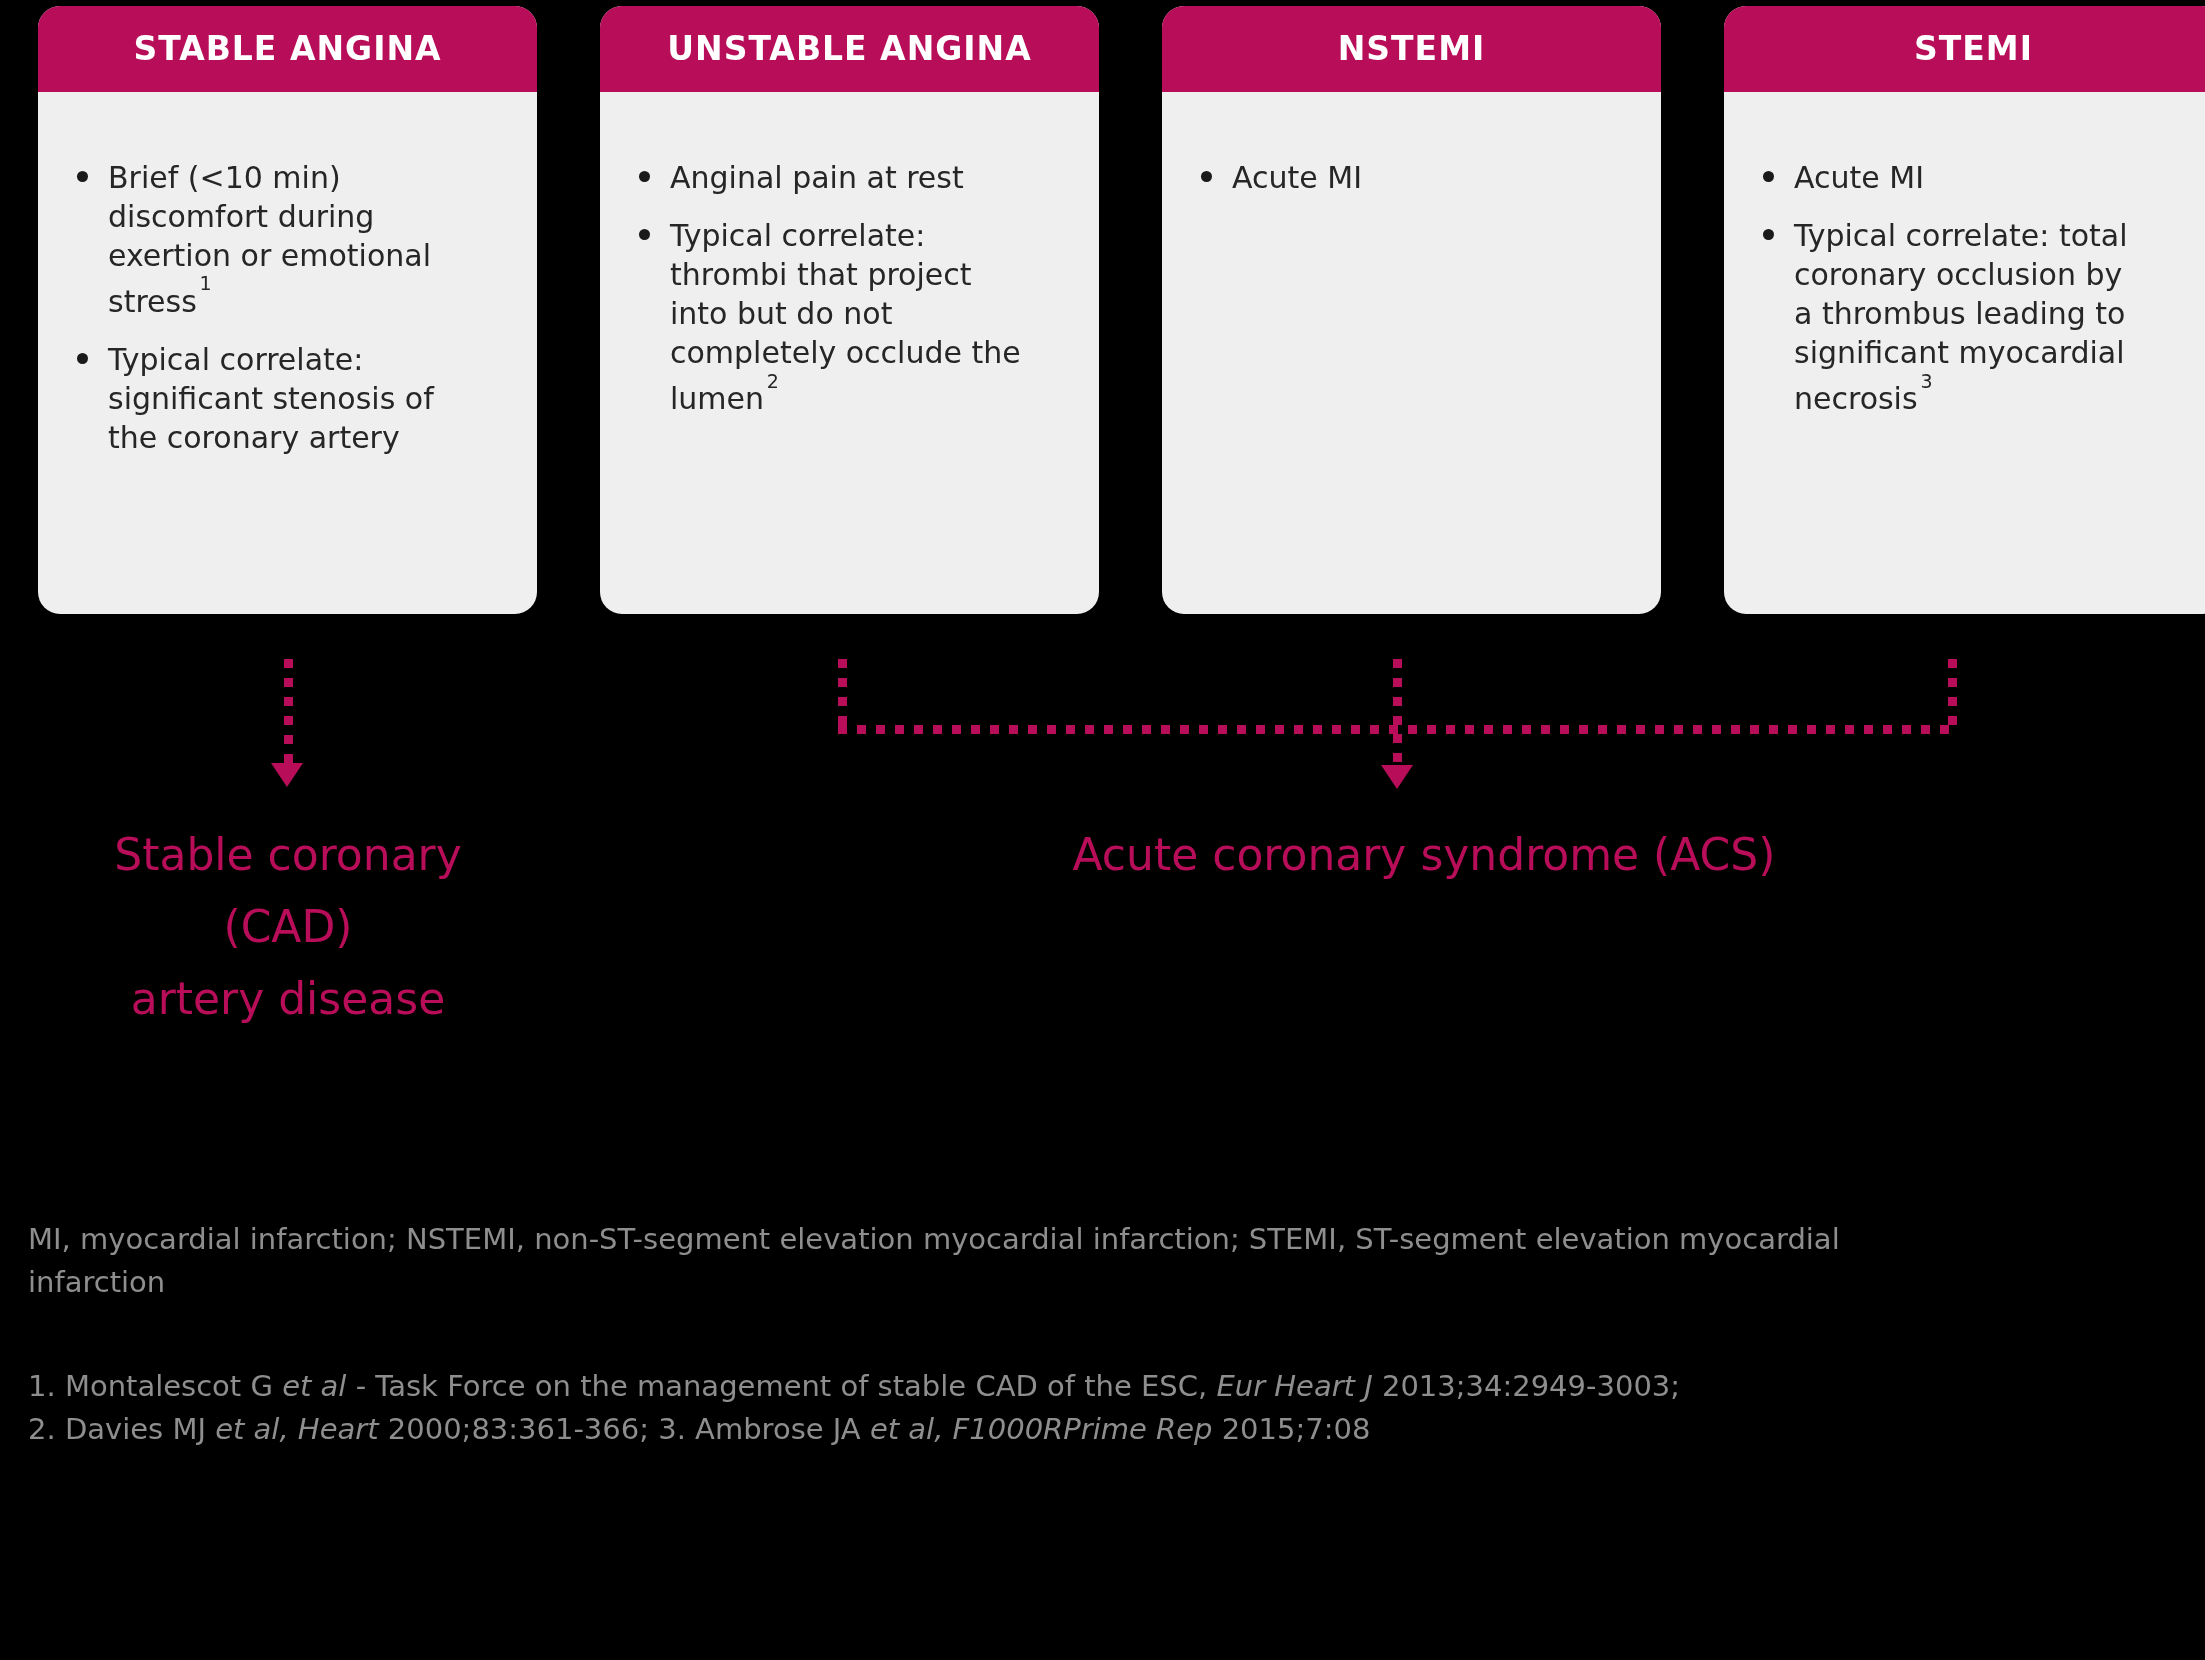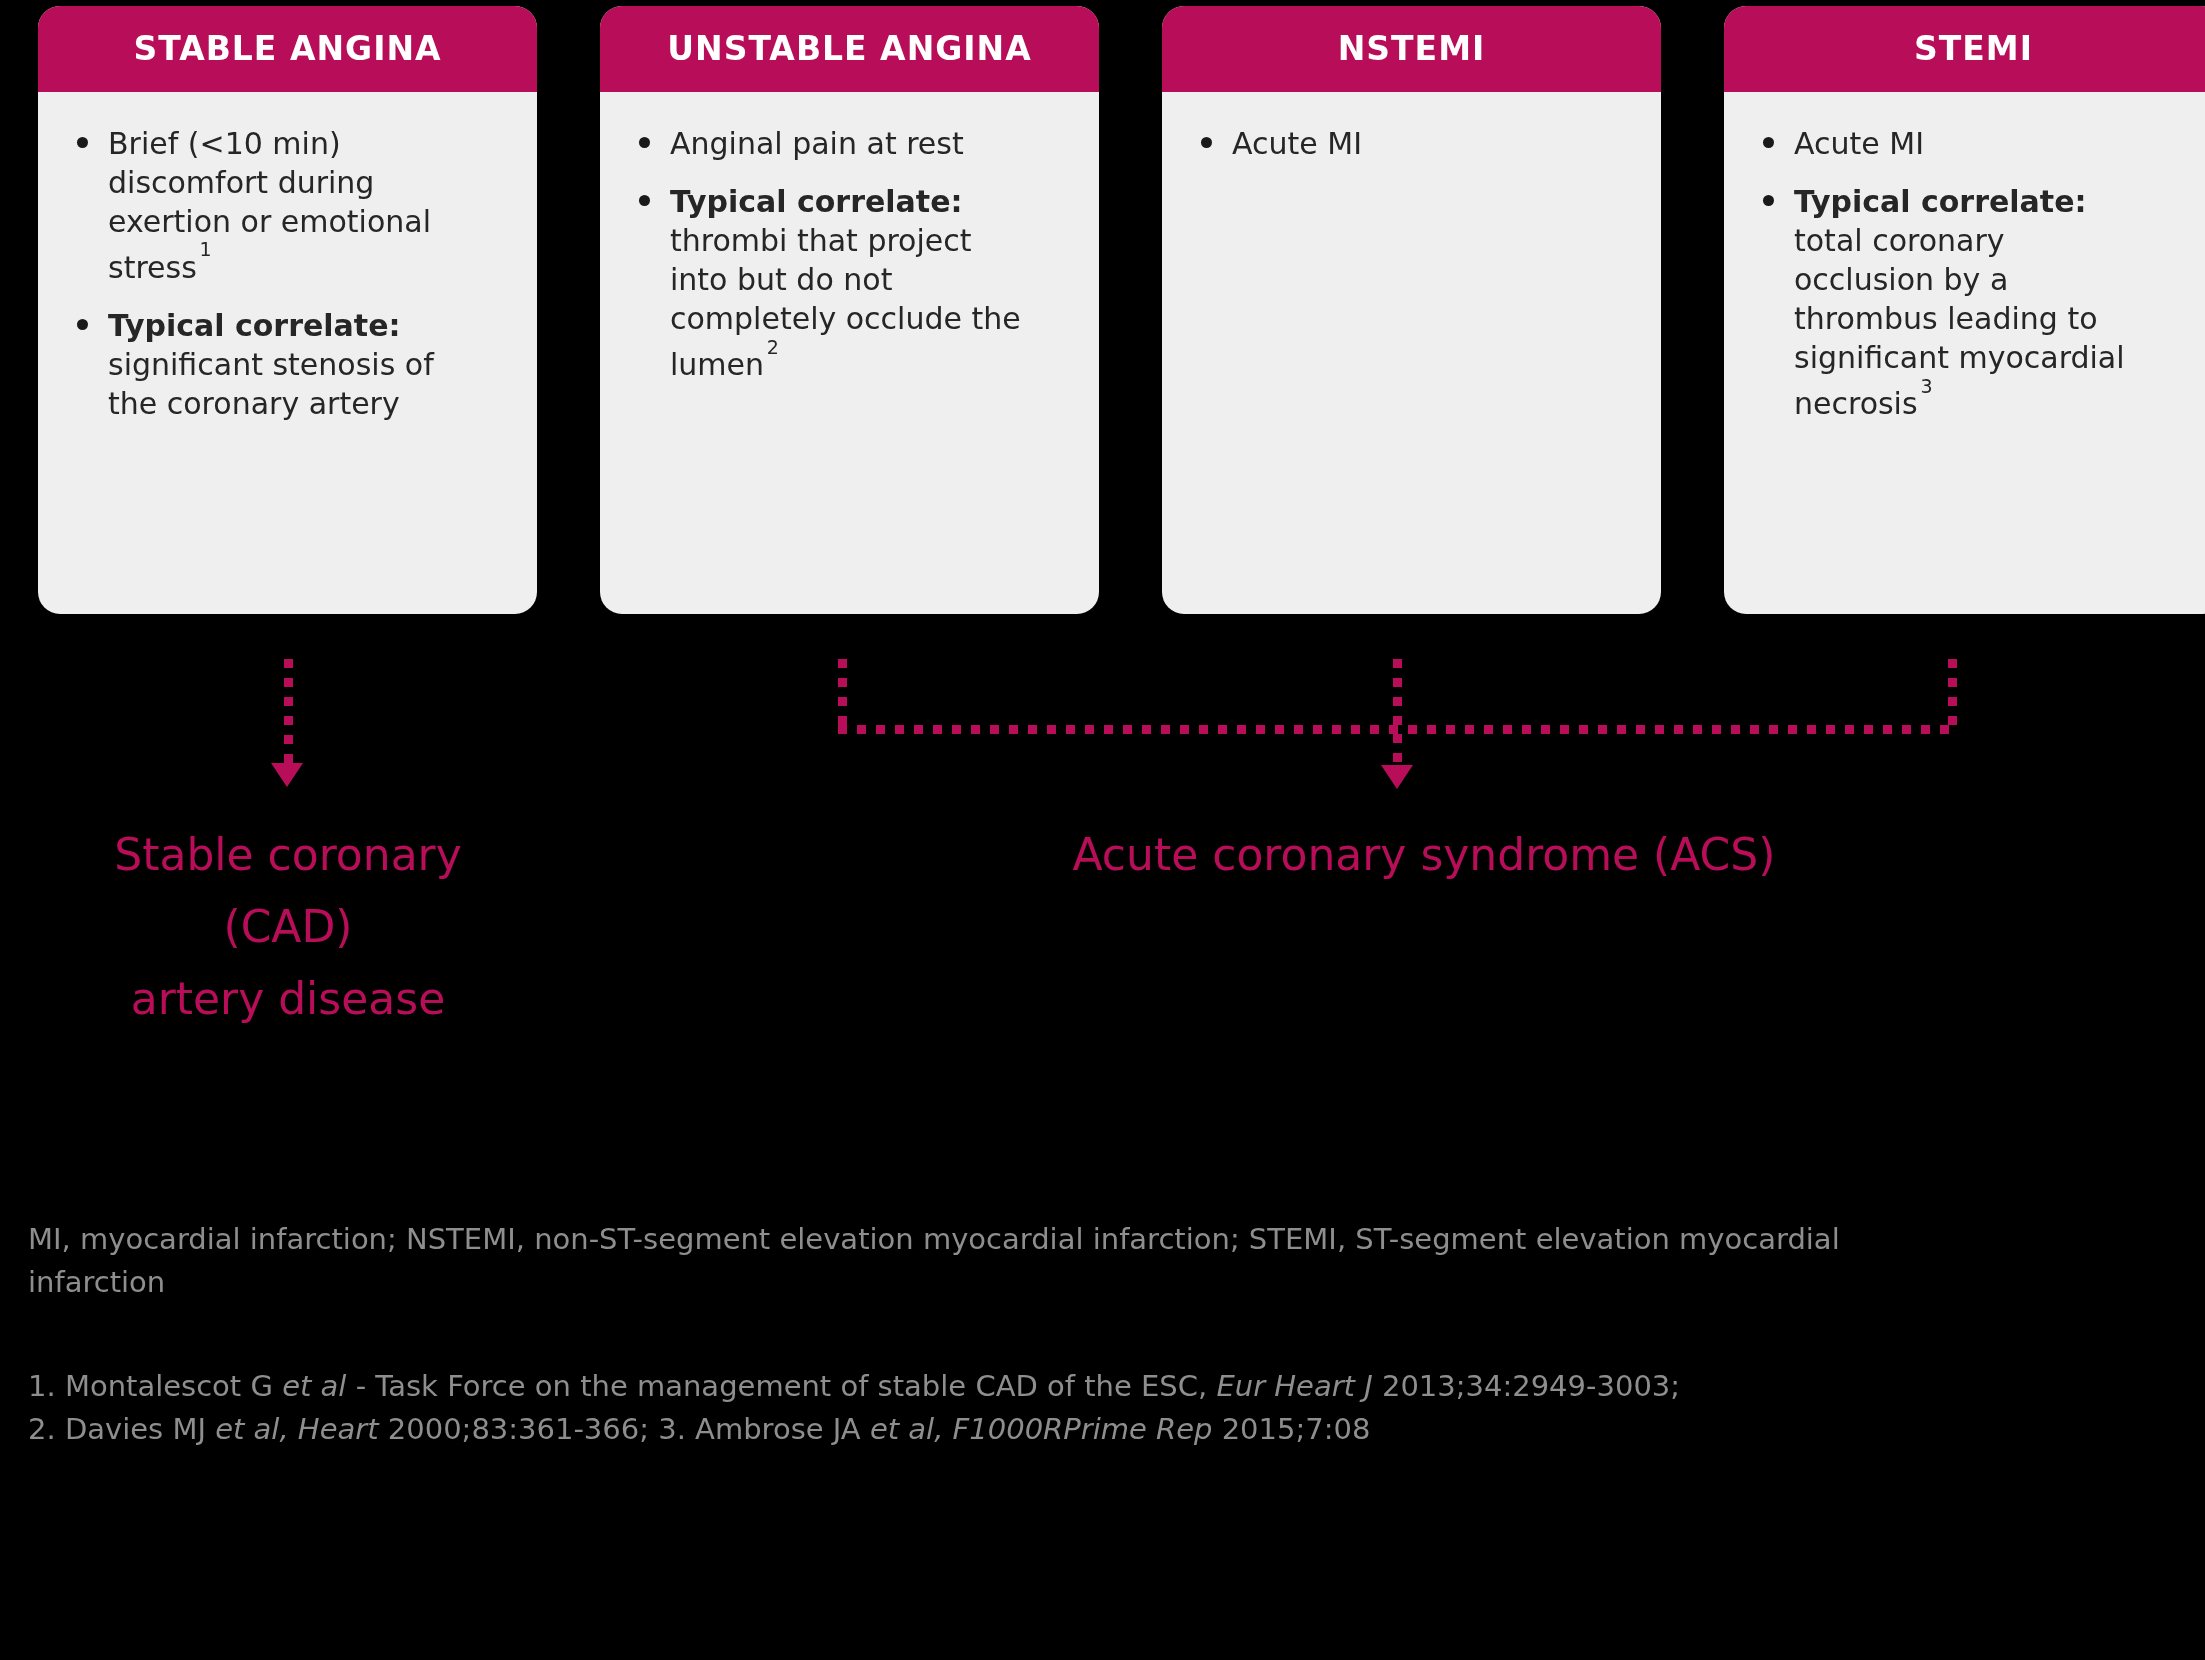--- a/index.html
+++ b/index.html
@@ -29,29 +29,30 @@
   .card-title {
     color:#ffffff; font-size:33px; font-weight:bold; letter-spacing:1px;
   }
   .card-body { padding:32px 42px 28px 31px; }
   .bullets { list-style:none; }
   .bullets li {
     position:relative;
     padding-left:39px; padding-right:35px;
     font-size:30px; line-height:39px;
     color:#262626;
+    margin-top:34px;
   }
   .bullets li + li { margin-top:19.5px; }
   .bullets li::before {
     content:"";
     position:absolute; left:8.4px; top:13.2px;
     width:11px; height:11px; border-radius:50%;
     background:#1a1a1a;
   }
-  .bullets strong { font-weight:bold; }
+  .bullets strong { font-weight:normal; }
   .bullets sup {
     font-size:19px;
     position:relative; top:-0.55em;
     margin-left:2.8px;
   }
 
   
   .vline {
     position:absolute; width:9px;
     background-image:repeating-linear-gradient(to bottom,#b80d59 0 9px,transparent 9px 19px);

